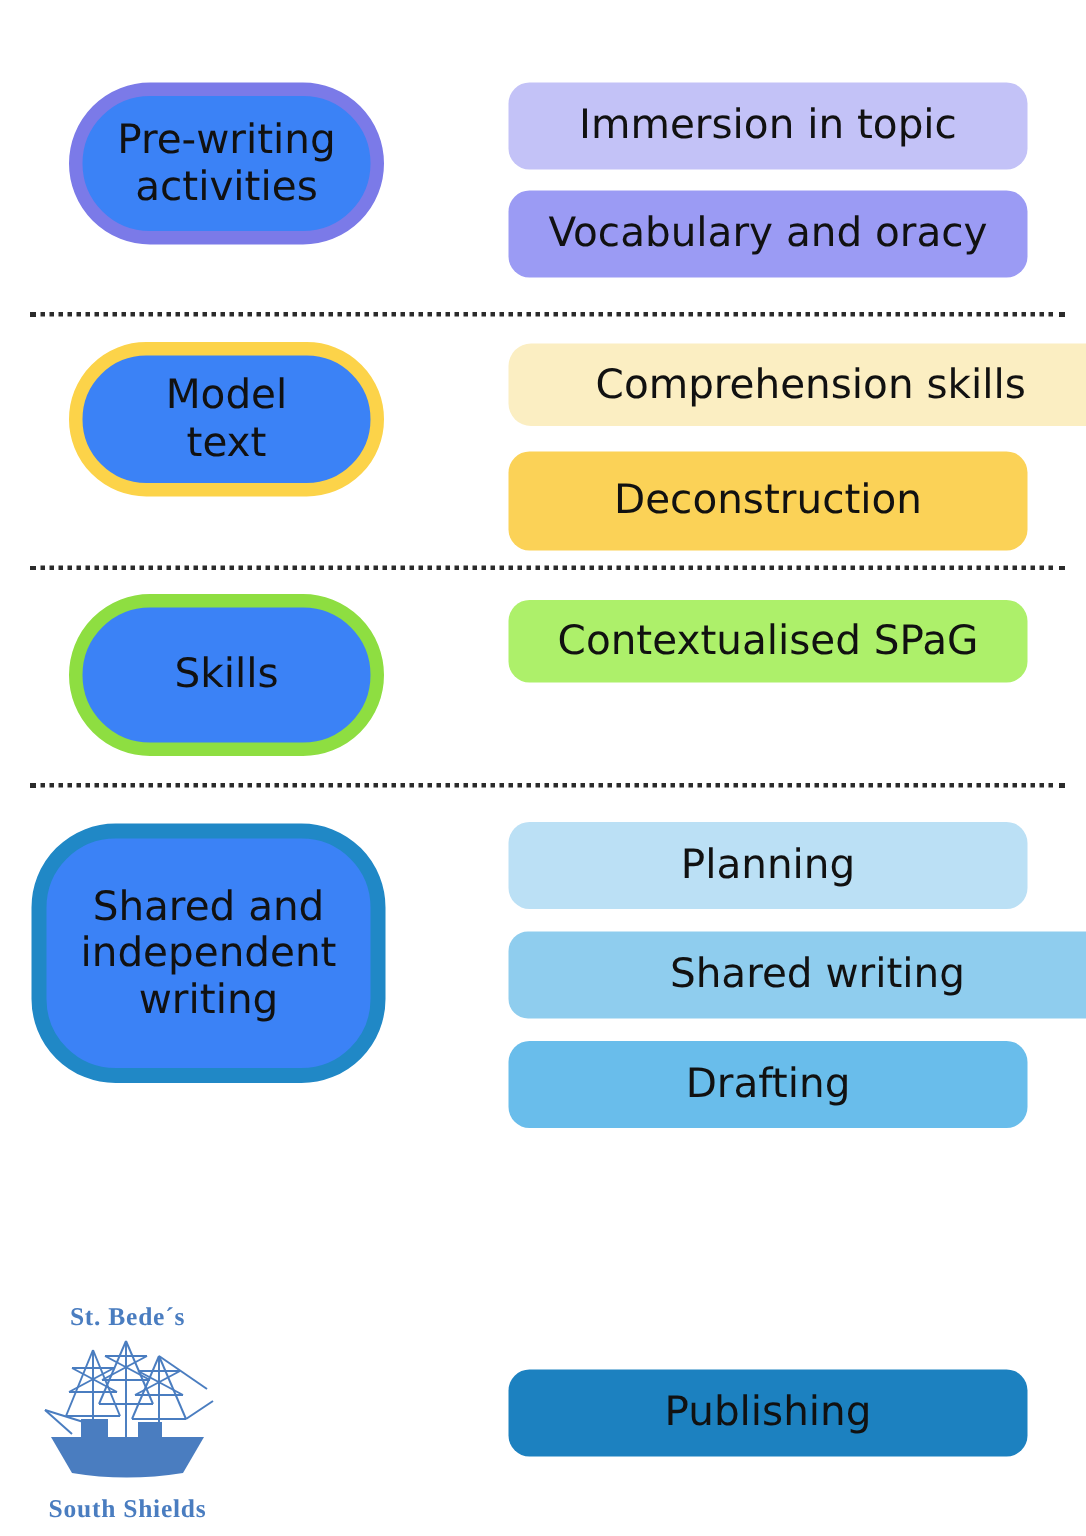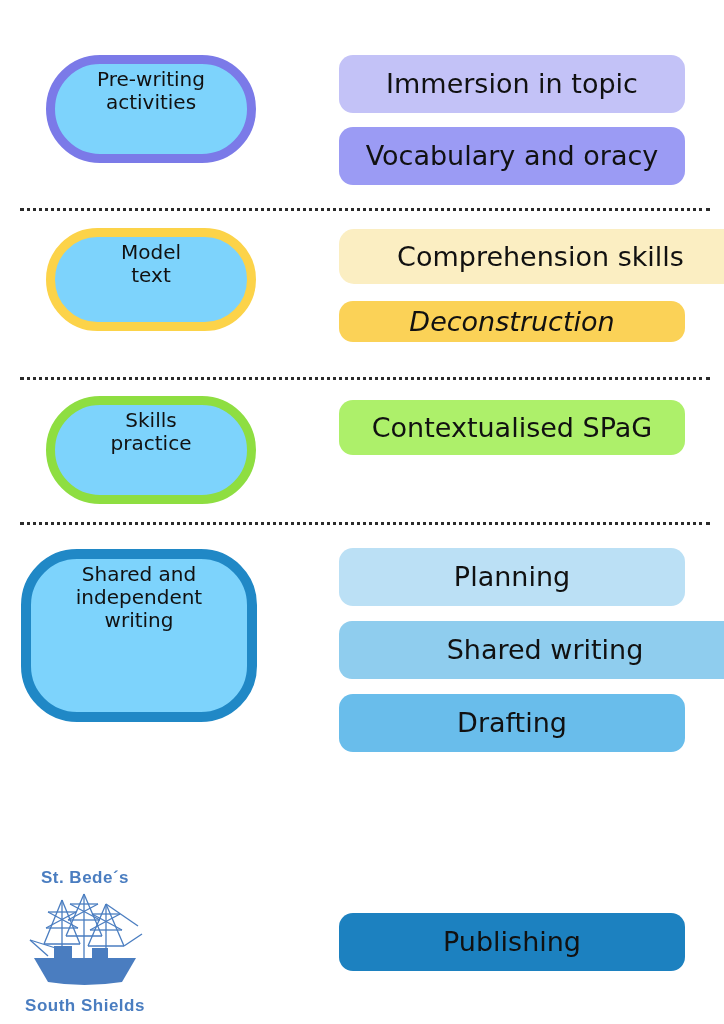--- a/index.html
+++ b/index.html
@@ -28,27 +28,28 @@
     left: 20px;
     width: 690px;
     height: 0;
     border-top: 3px dotted #2b2b2b;
   }
 
   
   .stage-pill {
     position: absolute;
     box-sizing: border-box;
-    background: #7dd3fc;
+    background: #3b82f6;
     display: flex;
+    align-items: center;
     justify-content: center;
     text-align: center;
     color: #111111;
     line-height: 1.16;
-    font-size: 20px;
+    font-size: 27px;
     padding: 4px 12px;
   }
 
   
   .chip {
     position: absolute;
     box-sizing: border-box;
     border-radius: 14px;
     display: flex;
     align-items: center;
@@ -68,21 +69,21 @@
     width: 150px;
     height: 150px;
   }
   .logo-text {
     width: 100%;
     text-align: center;
     color: #4a7dc0;
     font-weight: bold;
     font-size: 17px;
     letter-spacing: 0.5px;
-    font-family: Liberation Sans, sans-serif;
+    font-family: Liberation Serif, serif;
   }
   .logo-top { position: absolute; top: 0; left: 0; }
   .logo-bottom { position: absolute; bottom: 2px; left: 0; }
   .logo-ship {
     position: absolute;
     top: 22px;
     left: 8px;
     width: 134px;
     height: 98px;
   }
@@ -113,30 +114,29 @@
     <span>
       <span>Model</span><br>
       <span>text</span>
     </span>
   </div>
 
   <div class="chip" style="left:339px; top:229px; width:403px; height:55px; background:#fbeec2;border-radius:15px;">
     <span>Comprehension skills</span>
   </div>
 
-  <div class="chip" style="left:339px; top:301px; width:346px; height:41px; background:#fbd257;font-style:italic;">
+  <div class="chip" style="left:339px; top:301px; width:346px; height:66px; background:#fbd257;">
     <span>Deconstruction</span>
   </div>
 
   <div class="divider" style="top:377px;"></div>
 
   <div class="stage-pill" style="left:46px; top:396px; width:210px; height:108px; border:9px solid #8ede41; border-radius:54px;">
     <span>
       <span>Skills</span><br>
-      <span>practice</span>
     </span>
   </div>
 
   <div class="chip" style="left:339px; top:400px; width:346px; height:55px; background:#adf06a;">
     <span>Contextualised SPaG</span>
   </div>
 
   <div class="divider" style="top:522px;"></div>
 
   <div class="stage-pill" style="left:21px; top:549px; width:236px; height:173px; border:10px solid #2088c6; border-radius:56px;">

